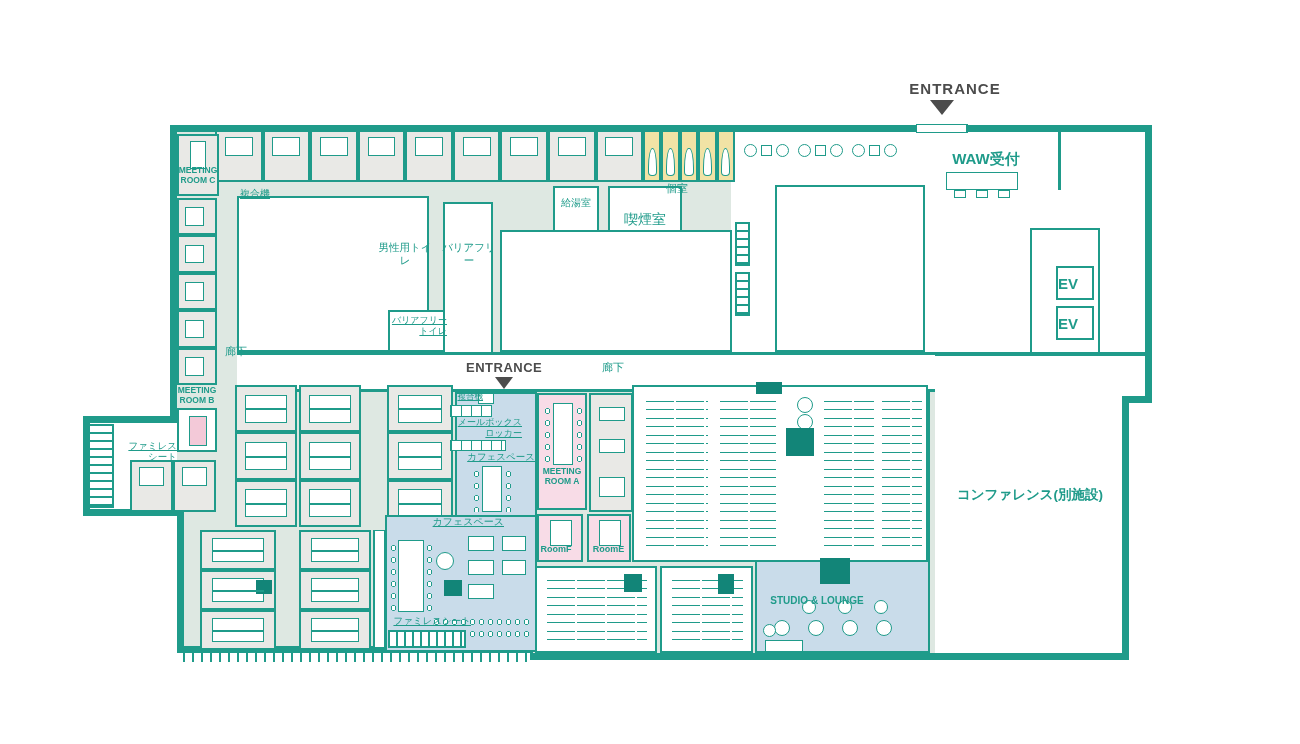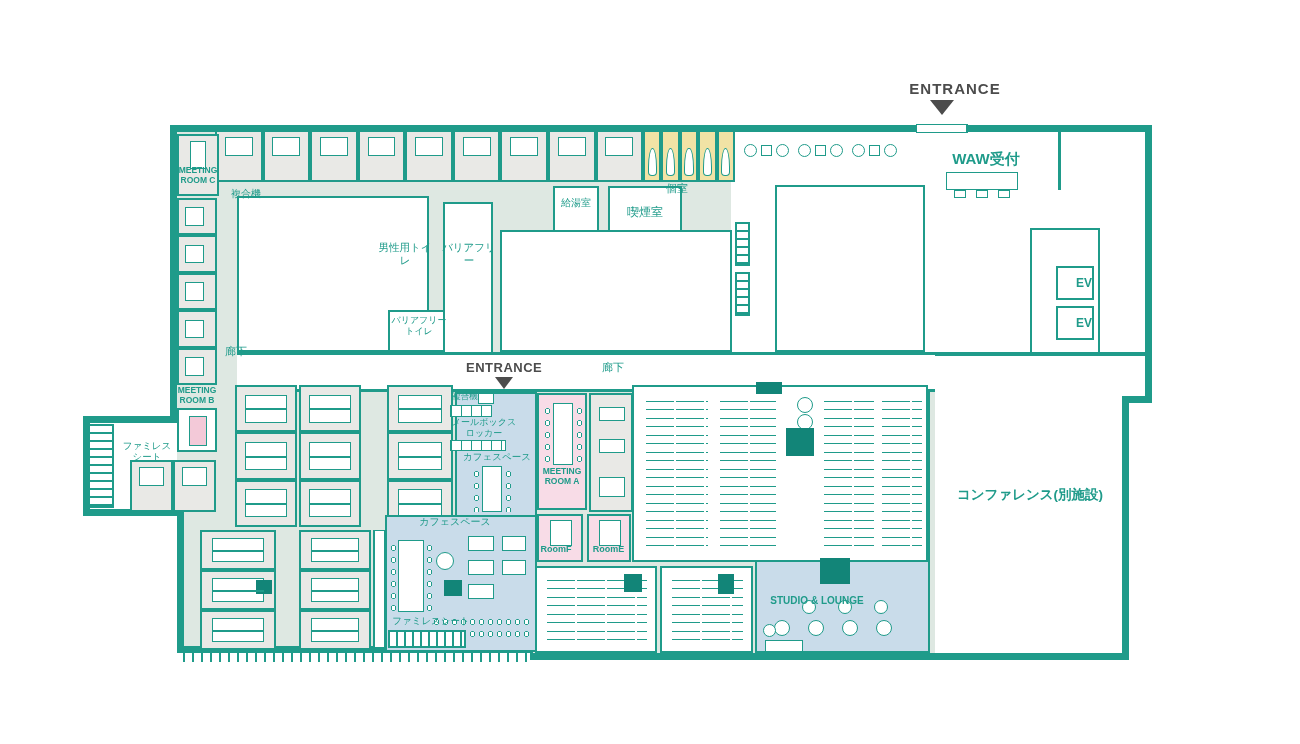--- a/index.html
+++ b/index.html
@@ -35,26 +35,26 @@
   .desk-rows{background-image:repeating-linear-gradient(90deg,#fff 0 2px,transparent 2px 30px),
     repeating-linear-gradient(180deg,var(--wall) 0 1px,#fff 1px 8px,var(--wall) 8px 9px,transparent 9px 17px);}
   .dots{background-image:radial-gradient(circle at 50% 50%,#fff 0 2px,var(--wall) 2px 2.6px,transparent 3px);background-size:9px 12px;}
   .round{border-radius:50%;background:#fff;border:1.5px solid var(--wall);}
   .tbl{background:#fff;border:1.5px solid var(--wall);}
   .pinktbl{background:#F3C9D8;border:1.5px solid var(--wall);}
   .pillar{background:var(--dark);}
   .lockergrid{background-image:repeating-linear-gradient(90deg,var(--wall) 0 1px,#fff 1px 10px),
     repeating-linear-gradient(180deg,var(--wall) 0 1px,#fff 1px 11px);border:1px solid var(--wall);background-color:#fff;}
   .lbl{position:absolute;color:var(--wall);white-space:pre-line;line-height:1.2;text-align:center;}
-  .lbl.left{text-align:center;}
+  .lbl.left{text-align:right;text-decoration:underline;}
   .ink{color:var(--ink);font-weight:bold;letter-spacing:1px;}
   .tri{width:0;height:0;position:absolute;}
   .halo{text-shadow:0 0 3px #fff,0 0 3px #fff,0 0 5px #fff;}
-  .evbox{border:2px solid var(--wall);background:#fff;display:flex;align-items:center;justify-content:flex-end;
-         color:var(--wall);font-weight:bold;font-size:12px;}
+  .evbox{border:2px solid var(--wall);background:#fff;display:flex;align-items:center;justify-content:flex-start;
+         color:var(--wall);font-weight:bold;font-size:15px;}
 </style>
 </head>
 <body>
 
 <div id="plan">
 
   <div class="abs mint" style="left:177px;top:132px;width:758px;height:521px;"></div>
   <div class="abs white" style="left:935px;top:132px;width:217px;height:521px;"></div>
   <div class="abs white" style="left:731px;top:132px;width:204px;height:220px;"></div>
 
@@ -256,21 +256,21 @@
   <div class="lbl ink" style="left:896px;top:80px;width:118px;font-size:15px;">ENTRANCE</div>
   <div class="tri" style="left:930px;top:100px;border-left:12px solid transparent;border-right:12px solid transparent;border-top:15px solid var(--ink);"></div>
 
   <div class="lbl" style="left:942px;top:150px;width:88px;font-size:15px;font-weight:bold;">WAW受付</div>
 
   <div class="lbl" style="left:169px;top:165px;width:58px;font-size:8.5px;font-weight:600;">MEETING
 ROOM C</div>
   <div class="lbl left" style="left:222px;top:188px;width:48px;font-size:10px;">複合機</div>
   <div class="lbl" style="left:654px;top:182px;width:46px;font-size:11px;">個室</div>
   <div class="lbl" style="left:555px;top:197px;width:42px;font-size:10px;">給湯室</div>
-  <div class="lbl" style="left:616px;top:205px;width:58px;font-size:12px;font-family:Liberation Serif, serif;">喫煙室</div>
+  <div class="lbl" style="left:616px;top:211px;width:58px;font-size:14px;">喫煙室</div>
   <div class="lbl" style="left:374px;top:241px;width:62px;font-size:10.5px;">男性用トイレ</div>
   <div class="lbl" style="left:438px;top:241px;width:62px;font-size:10.5px;">バリアフリー</div>
   <div class="lbl left" style="left:391px;top:315px;width:56px;font-size:9px;">バリアフリー
 トイレ</div>
 
   <div class="lbl" style="left:220px;top:345px;width:32px;font-size:11px;">廊下</div>
   <div class="lbl ink" style="left:466px;top:360px;width:76px;font-size:13px;letter-spacing:.5px;">ENTRANCE</div>
   <div class="tri" style="left:495px;top:377px;border-left:9px solid transparent;border-right:9px solid transparent;border-top:12px solid var(--ink);"></div>
   <div class="lbl" style="left:597px;top:361px;width:32px;font-size:11px;">廊下</div>
 

